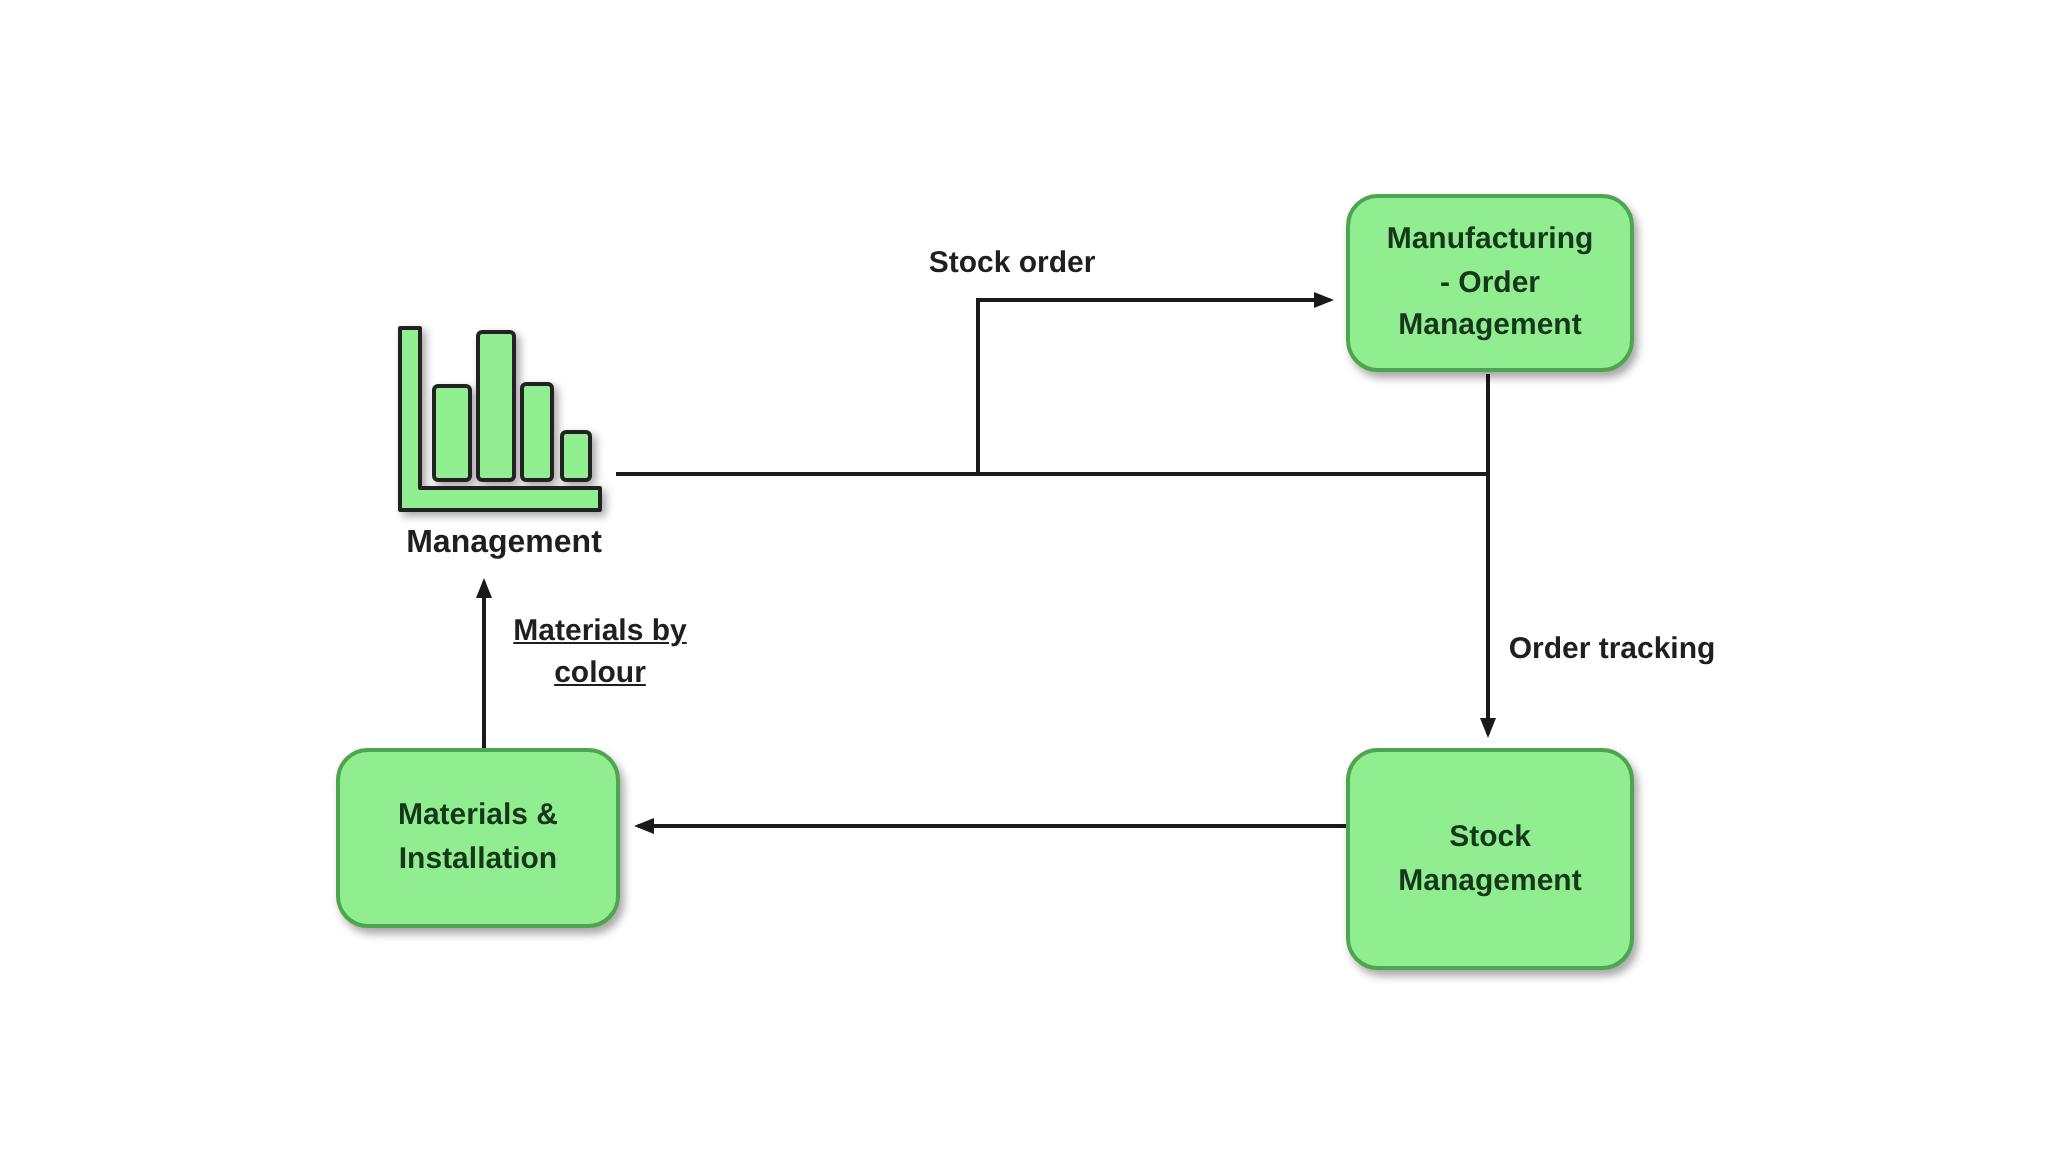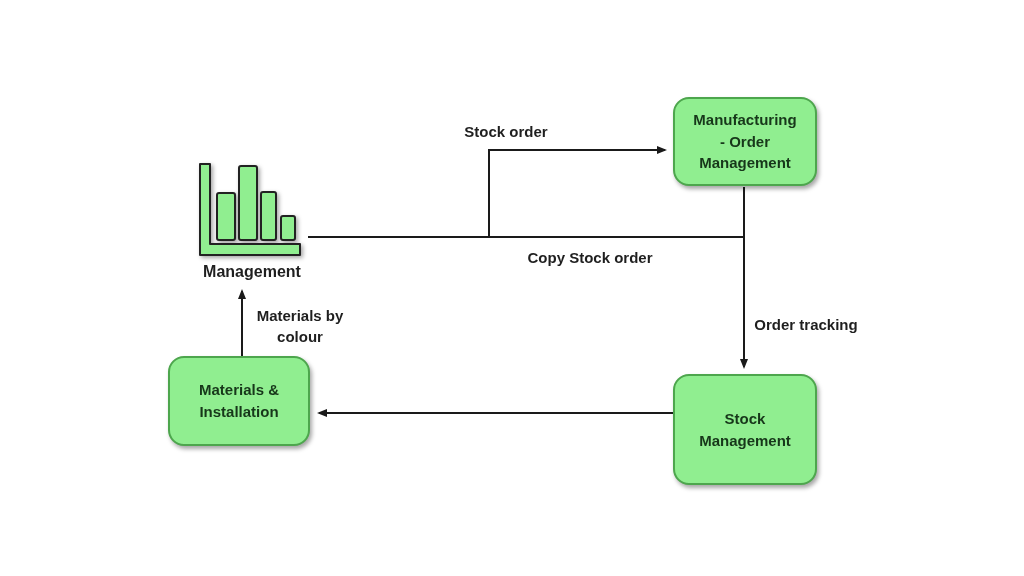--- a/index.html
+++ b/index.html
@@ -42,35 +42,35 @@
     justify-content: center;
     text-align: center;
     font-size: 15px;
     font-weight: bold;
     line-height: 1.45;
     color: var(--node-text);
     white-space: pre-line;
   }
   .node-manufacturing { left: 673px; top: 97px;  width: 144px; height: 89px; }
   .node-stock         { left: 673px; top: 374px; width: 144px; height: 111px; }
-  .node-materials     { left: 168px; top: 356px; width: 142px; height: 90px; }
+  .node-materials     { left: 168px; top: 374px; width: 142px; height: 90px; }
   .edge-label {
     position: absolute;
     font-size: 15px;
     font-weight: 600;
     color: var(--label-text);
     text-align: center;
     white-space: pre-line;
     line-height: 1.4;
   }
   .label-stock-order      { left: 446px; top: 121px; width: 120px; }
   .label-copy-stock-order { left: 510px; top: 247px; width: 160px; }
   .label-order-tracking   { left: 746px; top: 314px; width: 120px; }
   .label-stock-received   { left: 445px; top: 382px; width: 120px; }
-  .label-materials-colour { left: 250px; top: 305px; width: 100px; }
+  .label-materials-colour { left: 250px; top: 305px; width: 100px; text-decoration: underline; }
   .dashboards-icon {
     position: absolute;
     left: 196px; top: 160px;
     width: 112px; height: 100px;
     filter: drop-shadow(2px 2px 2px rgba(0,0,0,0.35));
   }
   .dashboards-icon .glyph {
     fill: var(--node-fill);
     stroke: #222222;
     stroke-width: 2;
@@ -126,18 +126,17 @@
   <div class="node node-stock">
     <span>Stock
 Management</span>
   </div>
   <div class="node node-materials">
     <span>Materials &amp;
 Installation</span>
   </div>
 
   <div class="edge-label label-stock-order">Stock order</div>
-  <div class="edge-label label-copy-stock-order">Copy Stock order</div>
   <div class="edge-label label-order-tracking">Order tracking</div>
   <div class="edge-label label-materials-colour">Materials by
 colour</div>
 
 </div>
 
 </body></html>

